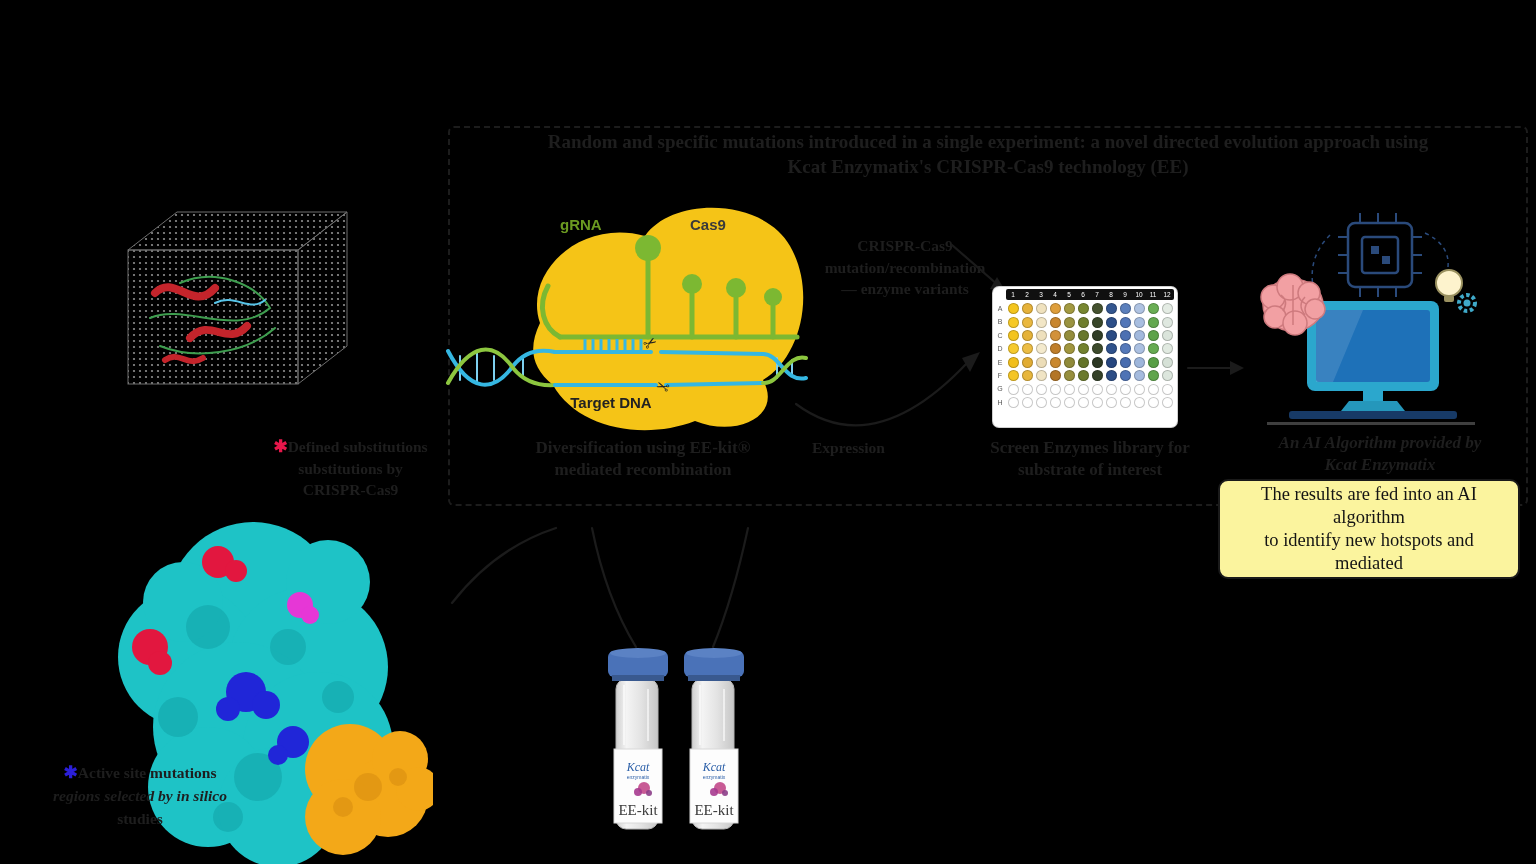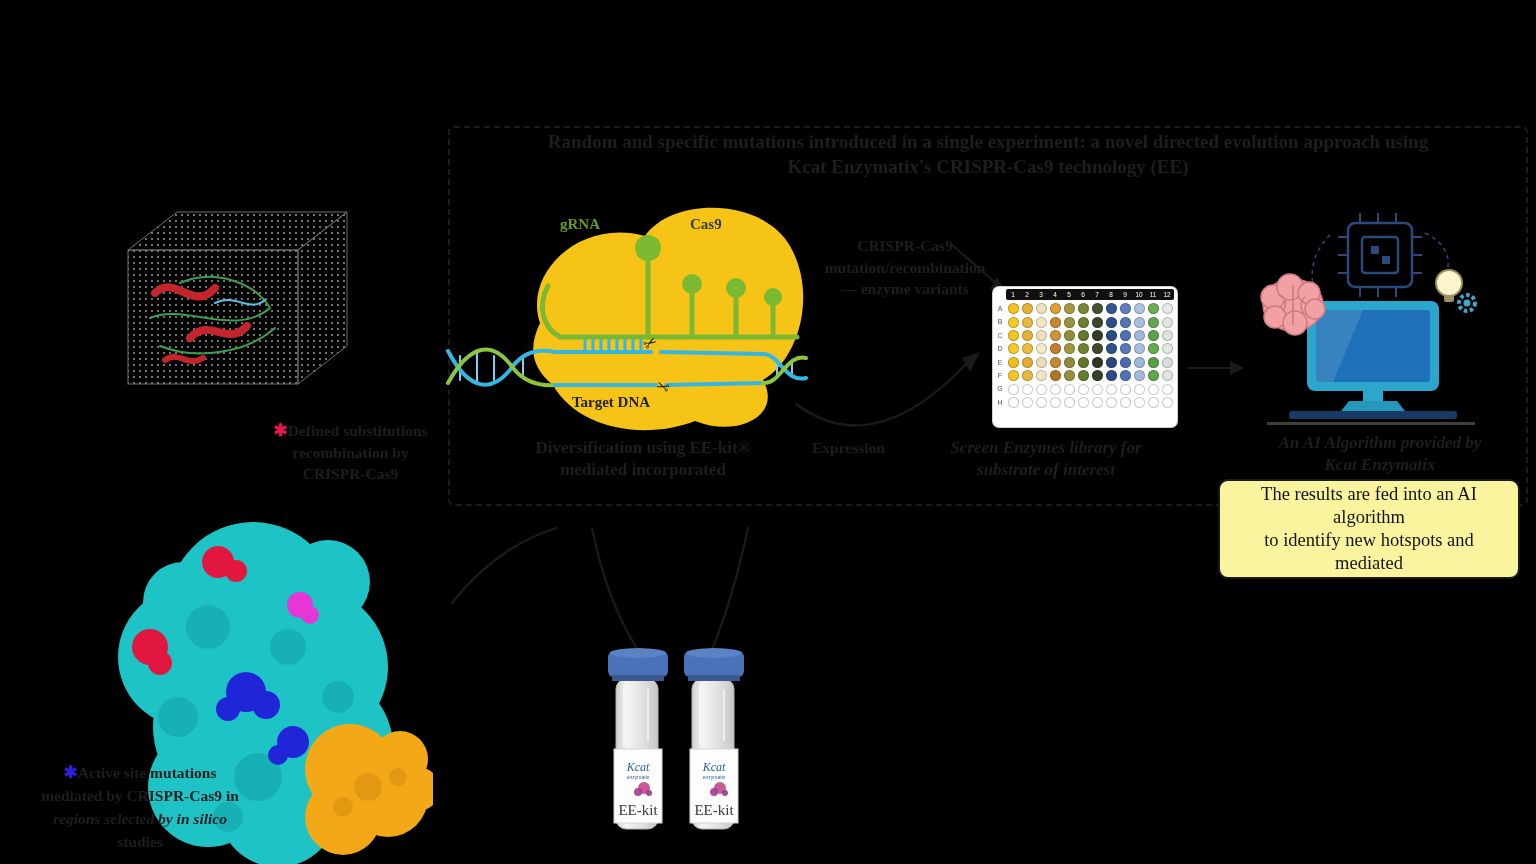--- a/index.html
+++ b/index.html
@@ -1,21 +1,21 @@
 <!DOCTYPE html>
 <html><head>
 <meta charset="utf-8">
 <style>
   html,body{margin:0;padding:0;background:#000;}
   .canvas{position:relative;width:1536px;height:864px;background:#000;overflow:hidden;
           font-family:"Liberation Serif",serif;}
   .abs{position:absolute;}
   .dark{color:#1e1e1e;}
   .serifB{font-family:"Liberation Serif",serif;font-weight:bold;}
-  .sans{font-family:Liberation Serif, serif;}
+  .sans{font-family:Liberation Sans, sans-serif;}
   .ctr{text-align:center;}
   .dashed-panel{border:2px dashed #1c1c1c;border-radius:6px;}
   .title-line{font-size:19px;line-height:24px;}
   .cap{font-size:17px;line-height:22px;}
   .note{font-size:15.5px;line-height:21.5px;}
   .note .sym{font-size:17px;}
   .note .it{font-style:italic;}
   
   .plate{width:184px;height:140px;background:#fff;border-radius:6px;box-shadow:0 0 0 1px #cfcfcf;}
   .plate-cols{position:absolute;left:13px;top:2px;width:168px;height:11px;background:#101010;
@@ -60,25 +60,25 @@
     <g fill="none" stroke-linecap="round">
       <path d="M60 105 C 80 85, 98 125, 120 100" stroke="#C4242B" stroke-width="8"></path>
       <path d="M95 150 C 115 128, 132 160, 152 138" stroke="#C4242B" stroke-width="8"></path>
       <path d="M70 172 C 85 162, 92 180, 108 170" stroke="#C4242B" stroke-width="6"></path>
       <path d="M55 130 C 90 115, 140 150, 175 120 C 160 95, 120 80, 85 95" stroke="#3E9E4F" stroke-width="2"></path>
       <path d="M65 158 C 100 172, 150 166, 180 140" stroke="#3E9E4F" stroke-width="2"></path>
       <path d="M120 115 C 140 105, 155 125, 170 112" stroke="#57C4E8" stroke-width="2"></path>
     </g>
   </svg>
 
-  <div class="abs serifB dark note ctr" style="left:248px;top:420px;width:205px;">
+  <div class="abs serifB dark note ctr" style="left:248px;top:436px;width:205px;">
     <div>
       <span class="sym" style="color: rgb(232, 23, 75);">✱</span><span>Defined substitutions</span>
     </div>
-    <div>recombination by</div>
+    <div>substitutions by</div>
     <div>CRISPR-Cas9</div>
   </div>
 
   <svg class="abs" style="left:88px;top:487px" width="345" height="377" viewBox="0 0 345 377">
     <g fill="#1EC3C6">
       <circle cx="165" cy="120" r="85"></circle>
         <circle cx="100" cy="170" r="70"></circle>
         <circle cx="220" cy="180" r="80"></circle>
       <circle cx="150" cy="240" r="85"></circle>
         <circle cx="230" cy="260" r="75"></circle>
@@ -125,21 +125,20 @@
           <circle cx="255" cy="320" r="10"></circle>
           <circle cx="310" cy="290" r="9"></circle>
       </g>
     </g>
   </svg>
 
   <div class="abs serifB dark note ctr" style="left:14px;top:761px;width:252px;line-height:23px;font-family:Liberation Serif, serif;">
     <div>
       <span class="sym" style="color: rgb(43, 31, 216);">✱</span><span>Active site mutations</span>
     </div>
-    <div>mediated by CRISPR-Cas9 in</div>
     <div class="it">regions selected by in silico</div>
     <div>studies</div>
   </div>
 
   <svg class="abs" style="left:445px;top:178px" width="370" height="262" viewBox="0 0 370 262">
     <path d="M 95 145 C 78 95, 135 40, 200 58 C 228 18, 318 20, 345 68 C 372 115, 355 180, 318 202
              C 338 238, 292 260, 250 243 C 198 263, 132 250, 108 207 C 85 188, 84 168, 95 145 Z" fill="#F5C417"></path>
 
     <g fill="none" stroke-linecap="round">
       <path d="M15 178 L15 202 M32 175 L32 205 M49 178 L49 202 M78 180 L78 200" stroke="#7ED0F0" stroke-width="2"></path>
@@ -174,21 +173,21 @@
 
     <text x="198" y="170" font-size="16" fill="#222" transform="rotate(-32 206 164)">✂</text>
     <text x="208" y="216" font-size="16" fill="#222" transform="rotate(200 216 209)">✂</text>
   </svg>
   <div class="abs sans" style="left:560px;top:216px;color:#6B9A21;font-weight:bold;font-size:15px;">gRNA</div>
   <div class="abs sans" style="left:690px;top:216px;color:#3a3a3a;font-weight:bold;font-size:15px;">Cas9</div>
   <div class="abs sans ctr" style="left:556px;top:394px;width:110px;color:#222;font-weight:bold;font-size:15px;">Target DNA</div>
 
   <div class="abs serifB dark cap ctr" style="left:478px;top:437px;width:330px;">
     <div>Diversification using EE-kit®</div>
-    <div>mediated incorporated</div>
+    <div>mediated recombination</div>
   </div>
 
   <div class="abs serifB dark note ctr" style="left:800px;top:235px;width:210px;">
     <div>CRISPR-Cas9</div>
     <div>mutation/recombination</div>
     <div>— enzyme variants</div>
   </div>
 
   <div class="abs serifB dark note" style="left:812px;top:437px;">Expression</div>
 
@@ -326,21 +325,21 @@
         <span class="well empty"></span>
         <span class="well empty"></span>
         <span class="well empty"></span>
         <span class="well empty"></span>
         <span class="well empty"></span>
         <span class="well empty"></span>
         <span class="well empty"></span>
       </div>
   </div>
 
-  <div class="abs serifB dark cap ctr" style="left:926px;top:437px;width:240px;font-style:italic;">
+  <div class="abs serifB dark cap ctr" style="left:970px;top:437px;width:240px;">
     <div>Screen Enzymes library for</div>
     <div>substrate of interest</div>
   </div>
 
   <svg class="abs" style="left:1245px;top:205px" width="240" height="228" viewBox="0 0 240 228">
     <path d="M85 30 Q 60 55 70 90" stroke="#2a4a7b" stroke-dasharray="4 4" fill="none" stroke-width="1.5"></path>
     <path d="M180 28 Q 205 40 203 62" stroke="#2a4a7b" stroke-dasharray="4 4" fill="none" stroke-width="1.5"></path>
     <g stroke="#2a4a7b" fill="none" stroke-width="2.5">
       <rect x="103" y="18" width="64" height="64" rx="7"></rect>
       <rect x="117" y="32" width="36" height="36" rx="3"></rect>

